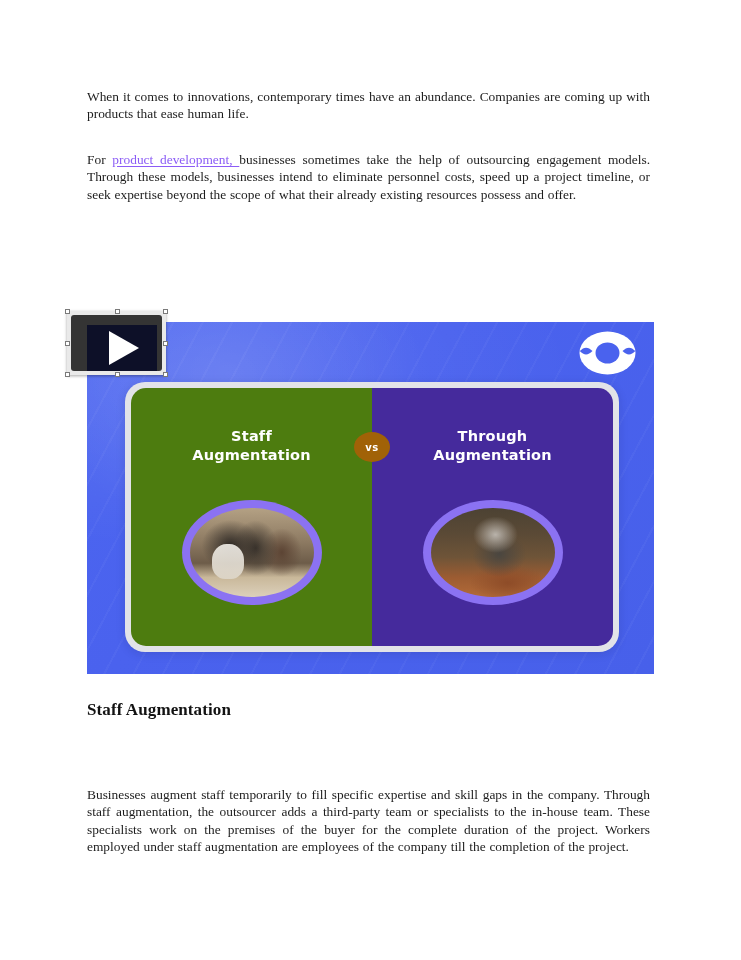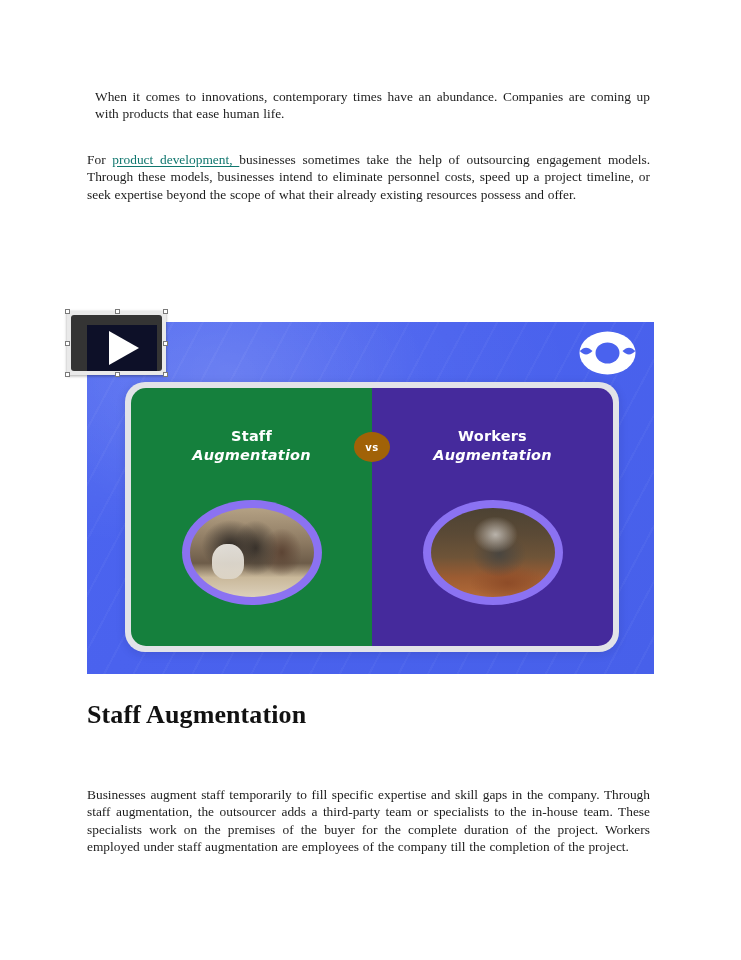--- a/index.html
+++ b/index.html
@@ -34,26 +34,26 @@
   p.para {
     margin: 0;
     font-family: "Liberation Serif", serif;
     font-size: 13.4px;
     line-height: 17.4px;
     color: #1c1c1c;
     text-align: justify;
     text-justify: inter-word;
     word-spacing: 0.4px;
   }
-  p.para.p1 { margin-bottom: 0; margin-left: 8px; }
+  p.para.p1 { margin-bottom: 0; }
   .gap-a { height: 28px; }
   .gap-b { height: 26px; }
 
   a.inline-link {
-    color: #0f766e;
+    color: #8b5cf6;
     text-decoration: underline;
     text-underline-offset: 2px;
     margin-top: 22px;
   }
 
   
   .banner {
     position: absolute;
     left: 87px;
     top: 322px;
@@ -114,37 +114,37 @@
     height: 100%;
     border-radius: 15px;
     overflow: hidden;
     display: flex;
   }
   .card-half {
     position: relative;
     width: 50%;
     height: 100%;
   }
-  .card-half.left  { background: #15803d; }
+  .card-half.left  { background: #4d7c0f; }
   .card-half.right { background: #452a9c; }
 
   .half-title {
     position: absolute;
     left: 0;
     right: 0;
     top: 39px;
     text-align: center;
     color: #ffffff;
     font-family: "DejaVu Sans", sans-serif;
     font-size: 14.5px;
     font-weight: bold;
     line-height: 19px;
     letter-spacing: 0.2px;
   }
-  .half-title .l2 { display: block; font-style: italic; }
+  .half-title .l2 { display: block; }
 
   .photo-ring {
     position: absolute;
     left: 50%;
     top: 112px;
     transform: translateX(-50%);
     width: 140px;
     height: 105px;
     border-radius: 50%;
     background: #8b72f2;
@@ -255,21 +255,21 @@
   .handle.bc { left: calc(50% - 2px); bottom: -2px; }
   .handle.ml { left: -2px;  top: calc(50% - 2px); }
   .handle.mr { right: -2px; top: calc(50% - 2px); }
 
   
   .section-heading {
     position: absolute;
     left: 87px;
     top: 700px;
     font-family: "Liberation Serif", serif;
-    font-size: 26px;
+    font-size: 17px;
     font-weight: bold;
     color: #121212;
     letter-spacing: 0.1px;
   }
   .content-bottom {
     position: absolute;
     left: 87px;
     top: 786px;
     width: 563px;
   }
@@ -312,21 +312,21 @@
             <span>Staff</span>
             <span class="l2">Augmentation</span>
           </div>
           <div class="photo-ring">
             <div class="photo team"></div>
           </div>
         </div>
 
         <div class="card-half right">
           <div class="half-title">
-            <span>Workers</span>
+            <span>Through</span>
             <span class="l2">Augmentation</span>
           </div>
           <div class="photo-ring">
             <div class="photo man"></div>
           </div>
         </div>
 
         <div class="vs-badge">vs</div>
       </div>
     </div>

